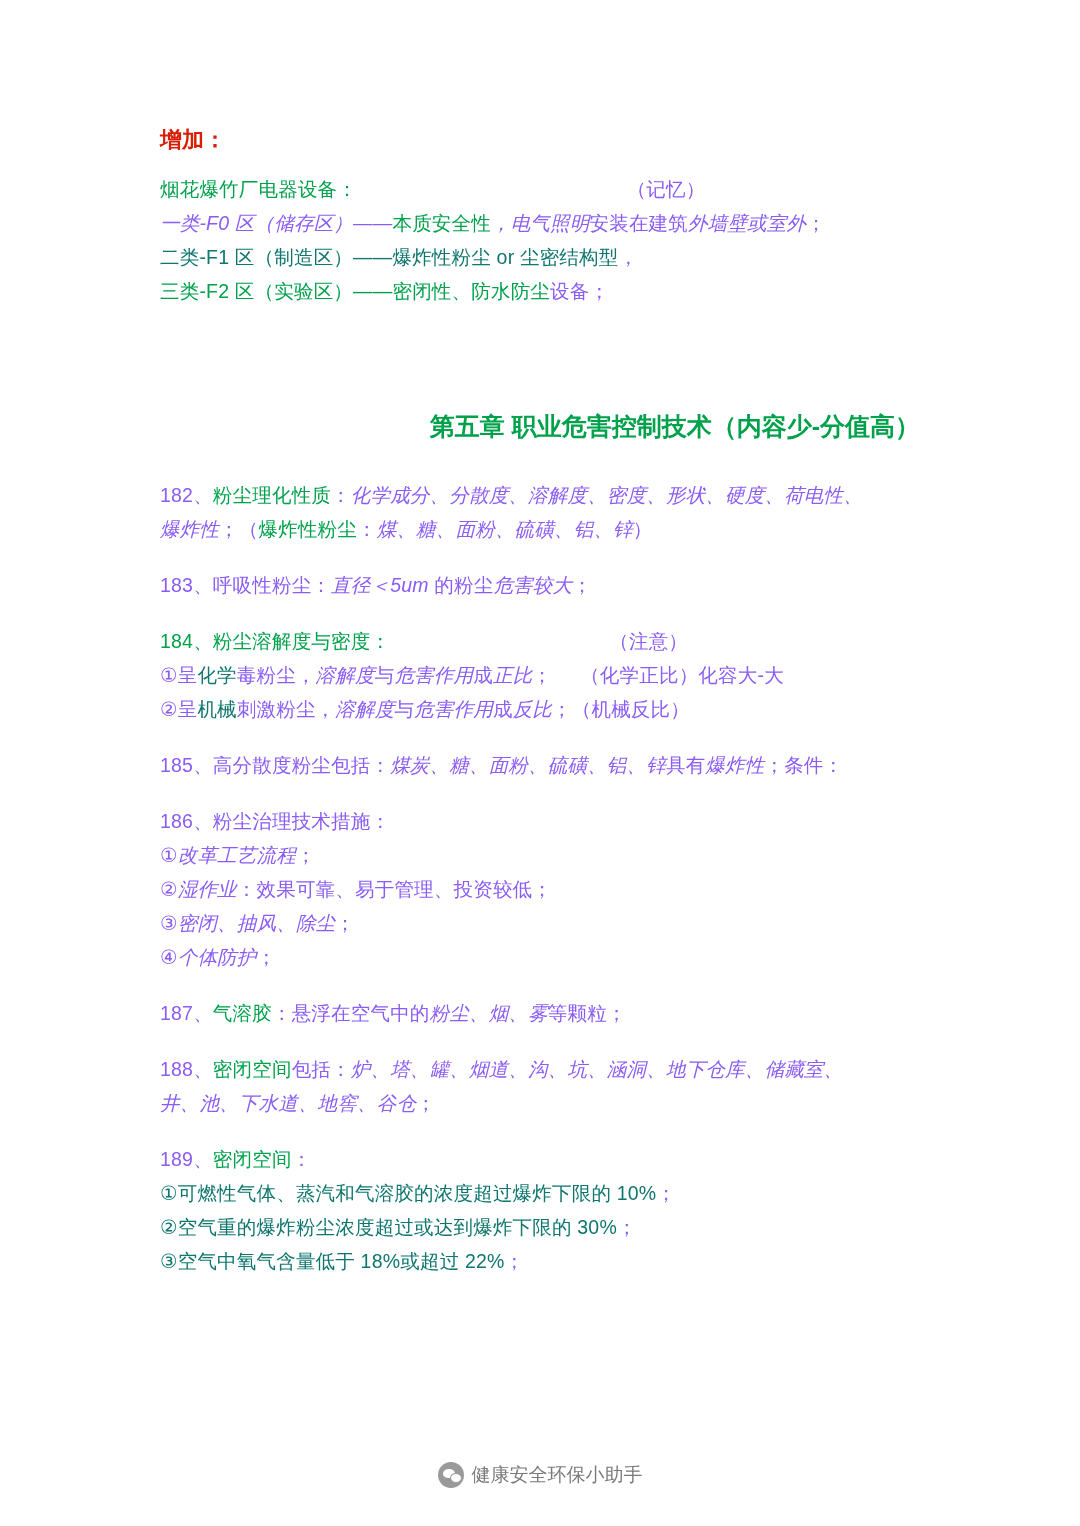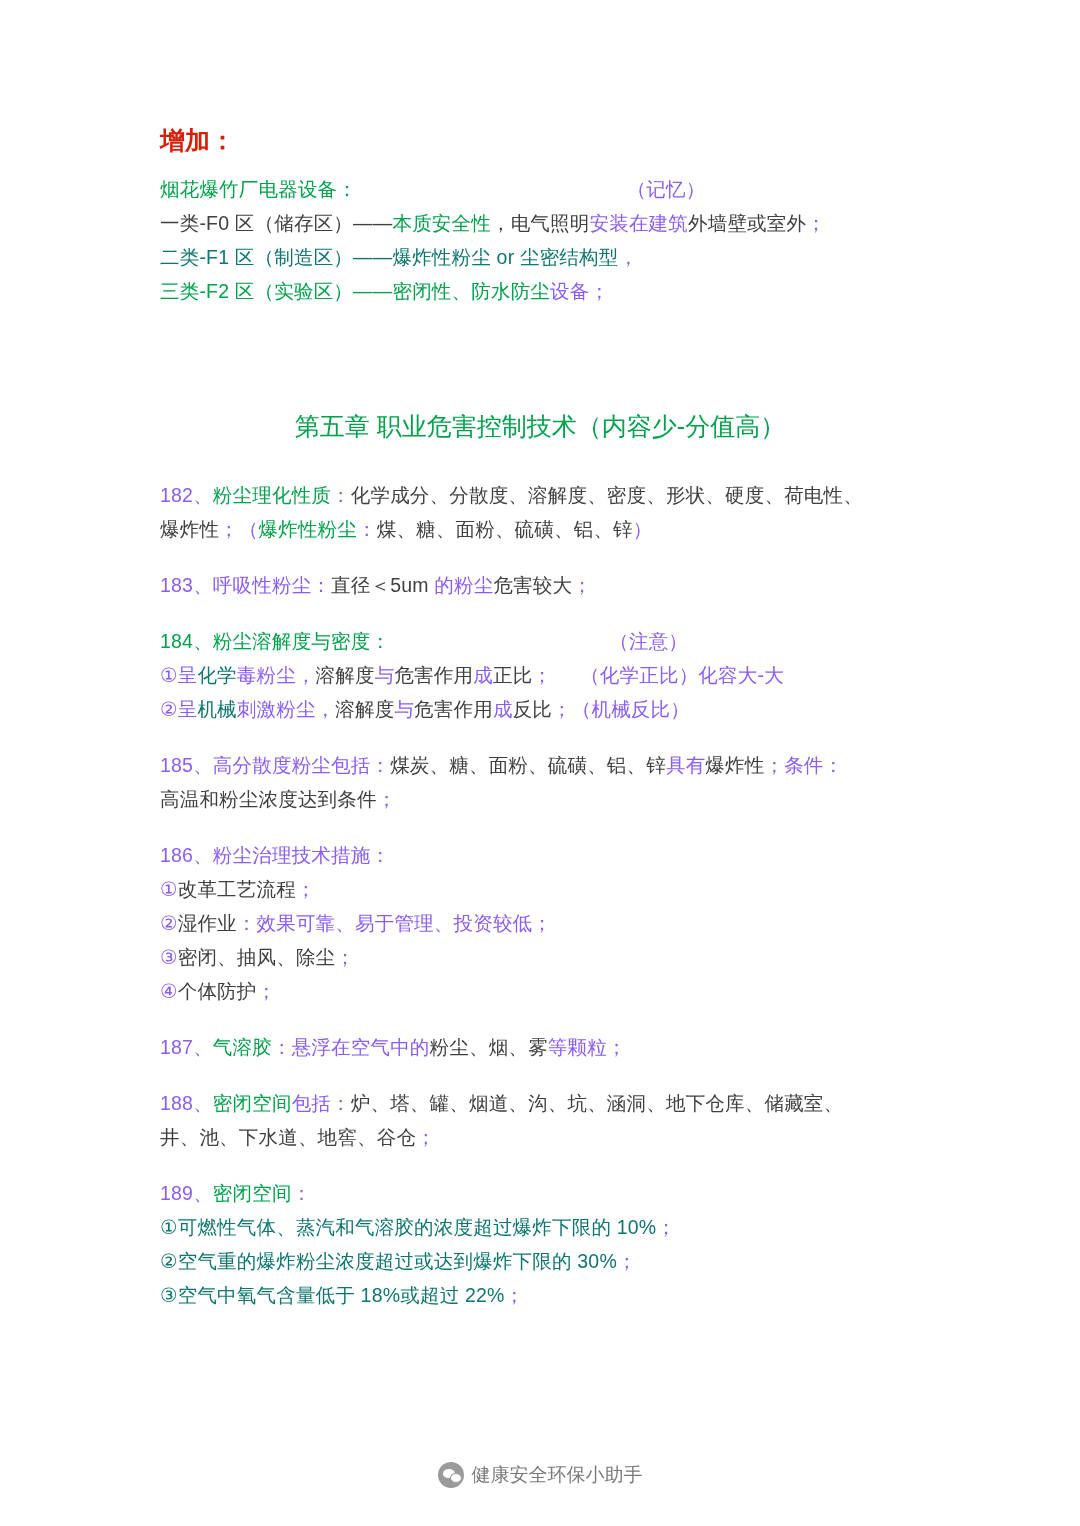--- a/index.html
+++ b/index.html
@@ -27,33 +27,33 @@
     line-height: 34px;
     white-space: pre-wrap;
     letter-spacing: 0.2px;
   }
   .gap-sm { height: 12px; }
   .gap-md { height: 22px; }
   .gap-xl { height: 96px; }
 
   .heading-red {
     color: #d81e06;
-    font-size: 25px;
+    font-size: 22px;
     font-weight: bold;
     line-height: 40px;
   }
   .chapter-title {
     color: #00a14b;
     font-size: 25px;
-    font-weight: normal;
-    text-align: center;
+    font-weight: bold;
+    text-align: right;
     line-height: 44px;
     margin-bottom: 8px;
   }
-  .r { color: #404040; }
+  .r { color: #8b5cf6; font-style: italic; }
   .g { color: #00a14b; }
   .b { color: #0f766e; }
   .k { color: #8b5cf6; }
 
   .footer {
     position: absolute;
     left: 0;
     bottom: 38px;
     width: 1080px;
     display: flex;
@@ -129,21 +129,20 @@
       </div>
       <div class="gap-md"></div>
       <div>
         <div class="line"><span class="g">184、粉尘溶解度与密度：</span><span class="k">                                       （注意）</span></div>
         <div class="line"><span class="k">①呈</span><span class="b">化学</span><span class="k">毒粉尘，</span><span class="r">溶解度</span><span class="k">与</span><span class="r">危害作用</span><span class="k">成</span><span class="r">正比</span><span class="k">；     （化学正比）化容大-大</span></div>
         <div class="line"><span class="k">②呈</span><span class="b">机械</span><span class="k">刺激粉尘，</span><span class="r">溶解度</span><span class="k">与</span><span class="r">危害作用</span><span class="k">成</span><span class="r">反比</span><span class="k">；（机械反比）</span></div>
       </div>
       <div class="gap-md"></div>
       <div>
         <div class="line"><span class="k">185、高分散度粉尘包括：</span><span class="r">煤炭、糖、面粉、硫磺、铝、锌</span><span class="k">具有</span><span class="r">爆炸性</span><span class="k">；条件：</span></div>
-        <div class="line"><span class="r">高温和粉尘浓度达到条件</span><span class="k">；</span></div>
       </div>
       <div class="gap-md"></div>
       <div>
         <div class="line"><span class="k">186、粉尘治理技术措施：</span></div>
         <div class="line"><span class="k">①</span><span class="r">改革工艺流程</span><span class="k">；</span></div>
         <div class="line"><span class="k">②</span><span class="r">湿作业</span><span class="k">：效果可靠、易于管理、投资较低；</span></div>
         <div class="line"><span class="k">③</span><span class="r">密闭、抽风、除尘</span><span class="k">；</span></div>
         <div class="line"><span class="k">④</span><span class="r">个体防护</span><span class="k">；</span></div>
       </div>
       <div class="gap-md"></div>

